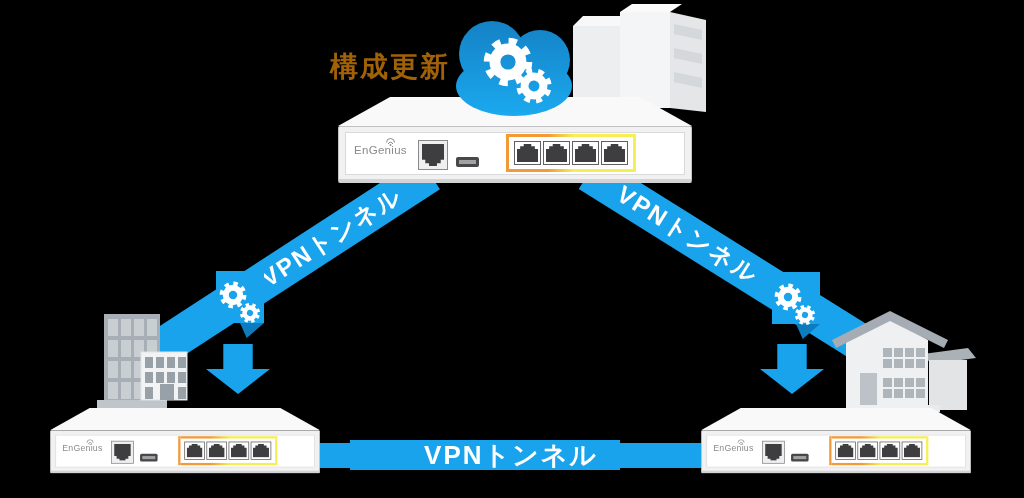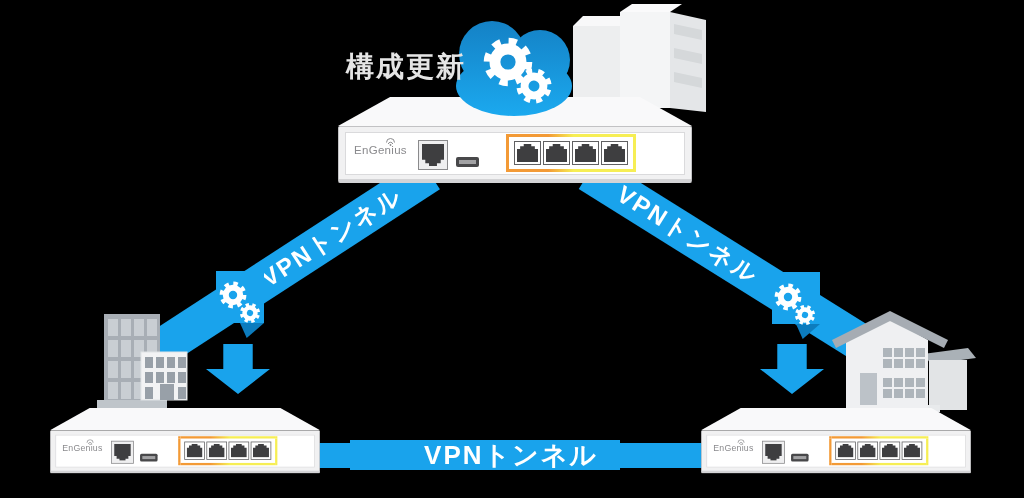--- a/index.html
+++ b/index.html
@@ -1,22 +1,22 @@
 <!DOCTYPE html>
 <html><head>
 <meta charset="utf-8">
 <style>
   html,body{margin:0;padding:0;background:#000;}
   .stage{position:relative;width:1024px;height:498px;background:#000;overflow:hidden;
          font-family:"Liberation Sans",sans-serif;}
   svg{display:block;}
 
   
-  .caption{position:absolute;left:346px;top:48px;font-size:28px;font-weight:bold;
-           color:#e5e5e5;letter-spacing:2px;z-index:14;}
+  .caption{position:absolute;left:330px;top:48px;font-size:28px;font-weight:bold;
+           color:#a16207;letter-spacing:2px;z-index:14;}
 
   
   .band{position:absolute;width:340px;height:38px;background:#19A3EC;z-index:3;
         display:flex;align-items:center;color:#fff;font-weight:bold;font-size:24px;
         letter-spacing:2px;box-sizing:border-box;}
   #band-left{left:117px;top:247px;transform:rotate(-33deg);justify-content:flex-end;padding-right:36px;}
   #band-right{left:563px;top:244px;transform:rotate(32deg);justify-content:flex-start;padding-left:36px;}
 
   
   .bar{position:absolute;left:318px;top:443px;width:386px;height:25px;background:#19A3EC;

